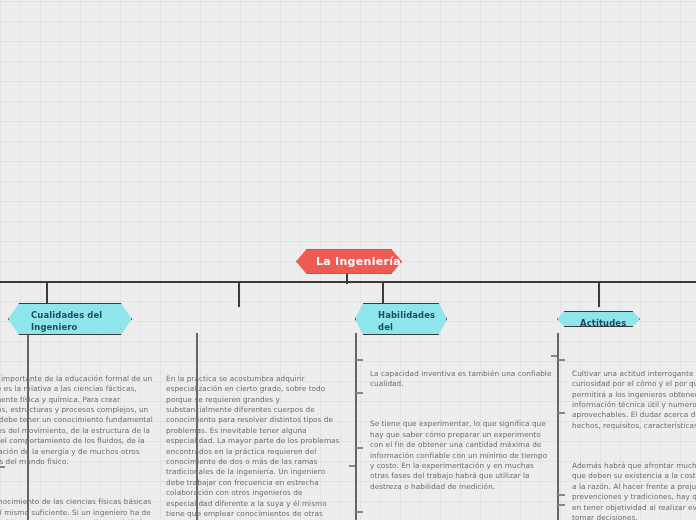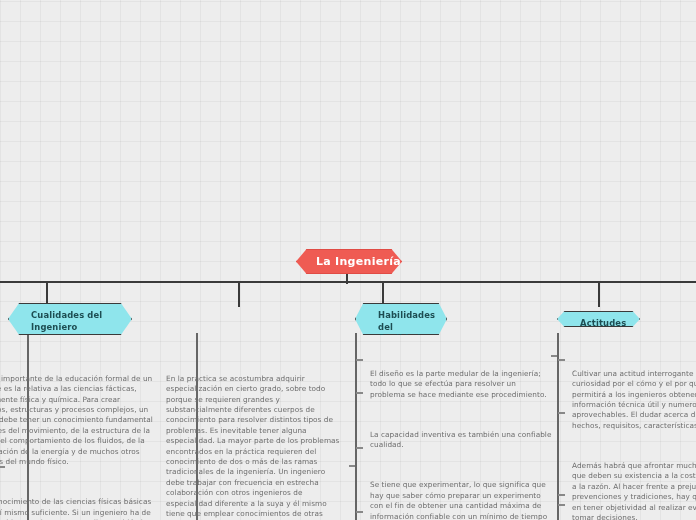--- a/index.html
+++ b/index.html
@@ -167,21 +167,20 @@
     <p class="para">Pero el conocimiento de las ciencias físicas básicas no es en sí mismo suficiente. Si un ingeniero ha de resolver problemas, tiene que estudiar también las ciencias físicas aplicadas y un cuerpo codificado de conocimientos empíricos. El cuerpo de conocimientos relativos a "dónde" y a "cómo" aplicar los principios de la ciencia se denomina ciencia aplicada..</p>
   </div>
 
   <div class="textcol" style="left:166px; top:353px; width:176px;">
     <p class="para">En la práctica se acostumbra adquirir especialización en cierto grado, sobre todo porque se requieren grandes y substancialmente diferentes cuerpos de conocimiento para resolver distintos tipos de problemas. Es inevitable tener alguna especialidad. La mayor parte de los problemas encontrados en la práctica requieren del conocimiento de dos o más de las ramas tradicionales de la ingeniería. Un ingeniero debe trabajar con frecuencia en estrecha colaboración con otros ingenieros de especialidad diferente a la suya y él mismo tiene que emplear conocimientos de otras ramas de la ingeniería.
 Para ser profesionalmente competente, su caudal de conocimientos debe extenderse más allá de las ciencias físicas y la ingeniería.
 Debe abarcar materias tales como Economía, Legislación, Metodología de la Investigación, principios generales de Sociología y Humanidades.</p>
   </div>
 
   <div class="textcol" style="left:370px; top:348px; width:182px;">
-    <p class="para">El diseño es la parte medular de la ingeniería; todo lo que se efectúa para resolver un problema se hace mediante ese procedimiento.</p>
     <p class="para">La capacidad inventiva es también una confiable cualidad.</p>
     <p class="para">Se tiene que experimentar, lo que significa que hay que saber cómo preparar un experimento con el fin de obtener una cantidad máxima de información confiable con un mínimo de tiempo y costo. En la experimentación y en muchas otras fases del trabajo habrá que utilizar la destreza o habilidad de medición.</p>
     
   </div>
 
   <div class="textcol" style="left:572px; top:348px; width:182px;">
     <p class="para">Cultivar una actitud interrogante y una curiosidad por el cómo y el por qué de las cosas permitirá a los ingenieros obtener mucha información técnica útil y numerosas ideas aprovechables. El dudar acerca de diversos hechos, requisitos, características, etc.</p>
     <p class="para">Además habrá que afrontar muchas situaciones que deben su existencia a la costumbre más que a la razón. Al hacer frente a prejuicios, prevenciones y tradiciones, hay que esforzarse en tener objetividad al realizar evaluaciones y tomar decisiones.</p>
     
   </div>

